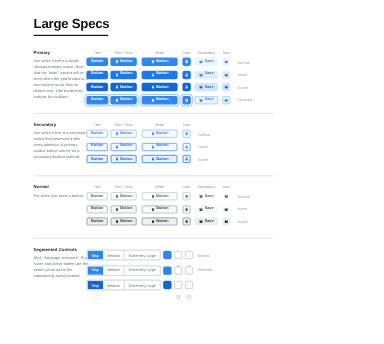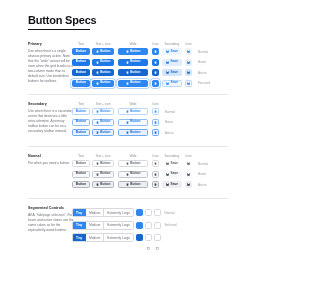--- a/index.html
+++ b/index.html
@@ -89,21 +89,21 @@
   }
   .sg-icon.on { background: #2e86f0; border-color: #2e86f0; }
   .sg-icon.on-a { background: #1566cf; border-color: #1566cf; }
   .sg-icon .ico { width: 3px; height: 3px; }
 </style>
 </head>
 <body>
 
 <div class="page">
 
-  <div class="page-title">Button Specs</div>
+  <div class="page-title">Large Specs</div>
   <div class="title-rule"></div>
 
   <div class="section" style="margin-top:12px;height:52px;">
     <div class="sec-head">Primary</div>
     <div class="sec-desc">Use when there's a single, obvious primary action. Note that the "wide" variant will be seen when the grid breaks to a two-column mode than to default size. Use borderless buttons for toolbars.</div>
 
     <div class="grid">
       <div class="col-labels">
         <div class="col-label" style="width:18px">Text</div>
         <div class="col-label" style="width:26px">Text + icon</div>

